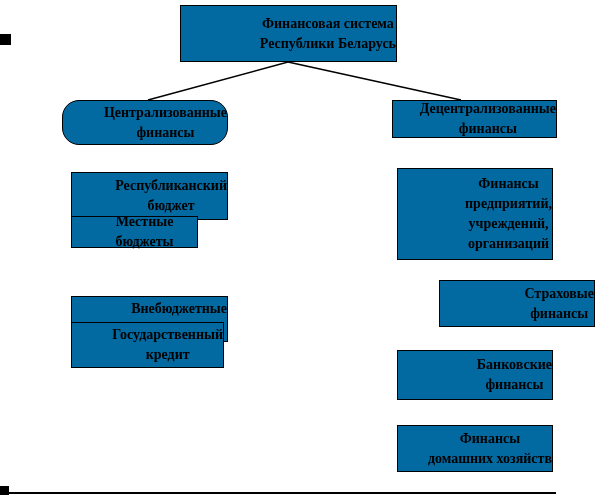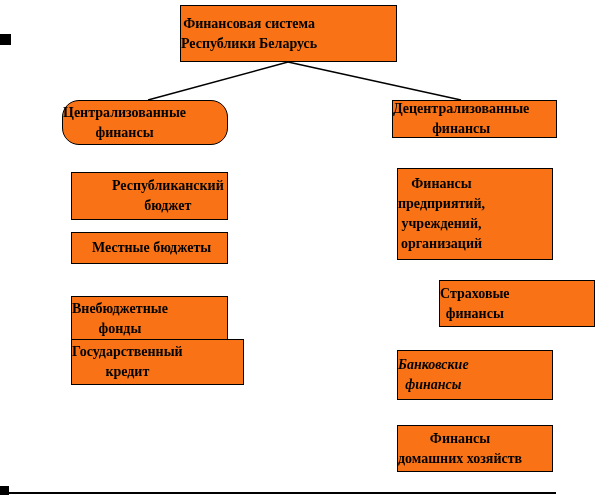--- a/index.html
+++ b/index.html
@@ -10,48 +10,48 @@
   .canvas {
     position: relative;
     width: 612px;
     height: 495px;
     background: #ffffff;
     overflow: hidden;
     font-family: "Liberation Serif", "DejaVu Serif", serif;
   }
   .dbox {
     position: absolute;
-    background: #f97316;
+    background: #0369a1;
     border: 1px solid #000000;
     box-sizing: border-box;
     display: flex;
     align-items: center;
-    justify-content: flex-start;
+    justify-content: flex-end;
     text-align: center;
   }
   .dbox .label {
     font-weight: 700;
     font-size: 14px;
     line-height: 20px;
     color: #000000;
     white-space: pre-line;
   }
   
   .title-box   { left: 180px; top: 5px;   width: 217px; height: 57px; }
   
   .lhdr        { left: 62px;  top: 100px; width: 166px; height: 45px; border-radius: 17px; }
   .lb1         { left: 71px;  top: 172px; width: 157px; height: 48px; padding-left: 40px; }
-  .lb2         { left: 71px;  top: 232px; width: 157px; height: 32px; padding-left: 20px; }
+  .lb2         { left: 71px;  top: 216px; width: 127px; height: 32px; padding-left: 20px; }
   .lb3         { left: 71px;  top: 296px; width: 157px; height: 46px; }
-  .lb4         { left: 71px;  top: 339px; width: 173px; height: 46px; }
+  .lb4         { left: 71px;  top: 322px; width: 153px; height: 46px; }
   
   .rhdr        { left: 392px; top: 100px; width: 165px; height: 38px; }
   .rb1         { left: 397px; top: 168px; width: 156px; height: 92px; }
   .rb2         { left: 397px; top: 280px; width: 156px; height: 47px; margin-left: 42px; }
-  .rb3         { left: 397px; top: 350px; width: 156px; height: 50px; font-style: italic; }
+  .rb3         { left: 397px; top: 350px; width: 156px; height: 50px; }
   .rb4         { left: 397px; top: 425px; width: 156px; height: 47px; }
 
   .connector-layer {
     position: absolute;
     left: 0; top: 0;
     width: 612px; height: 495px;
     pointer-events: none;
   }
   .artifact {
     position: absolute;

